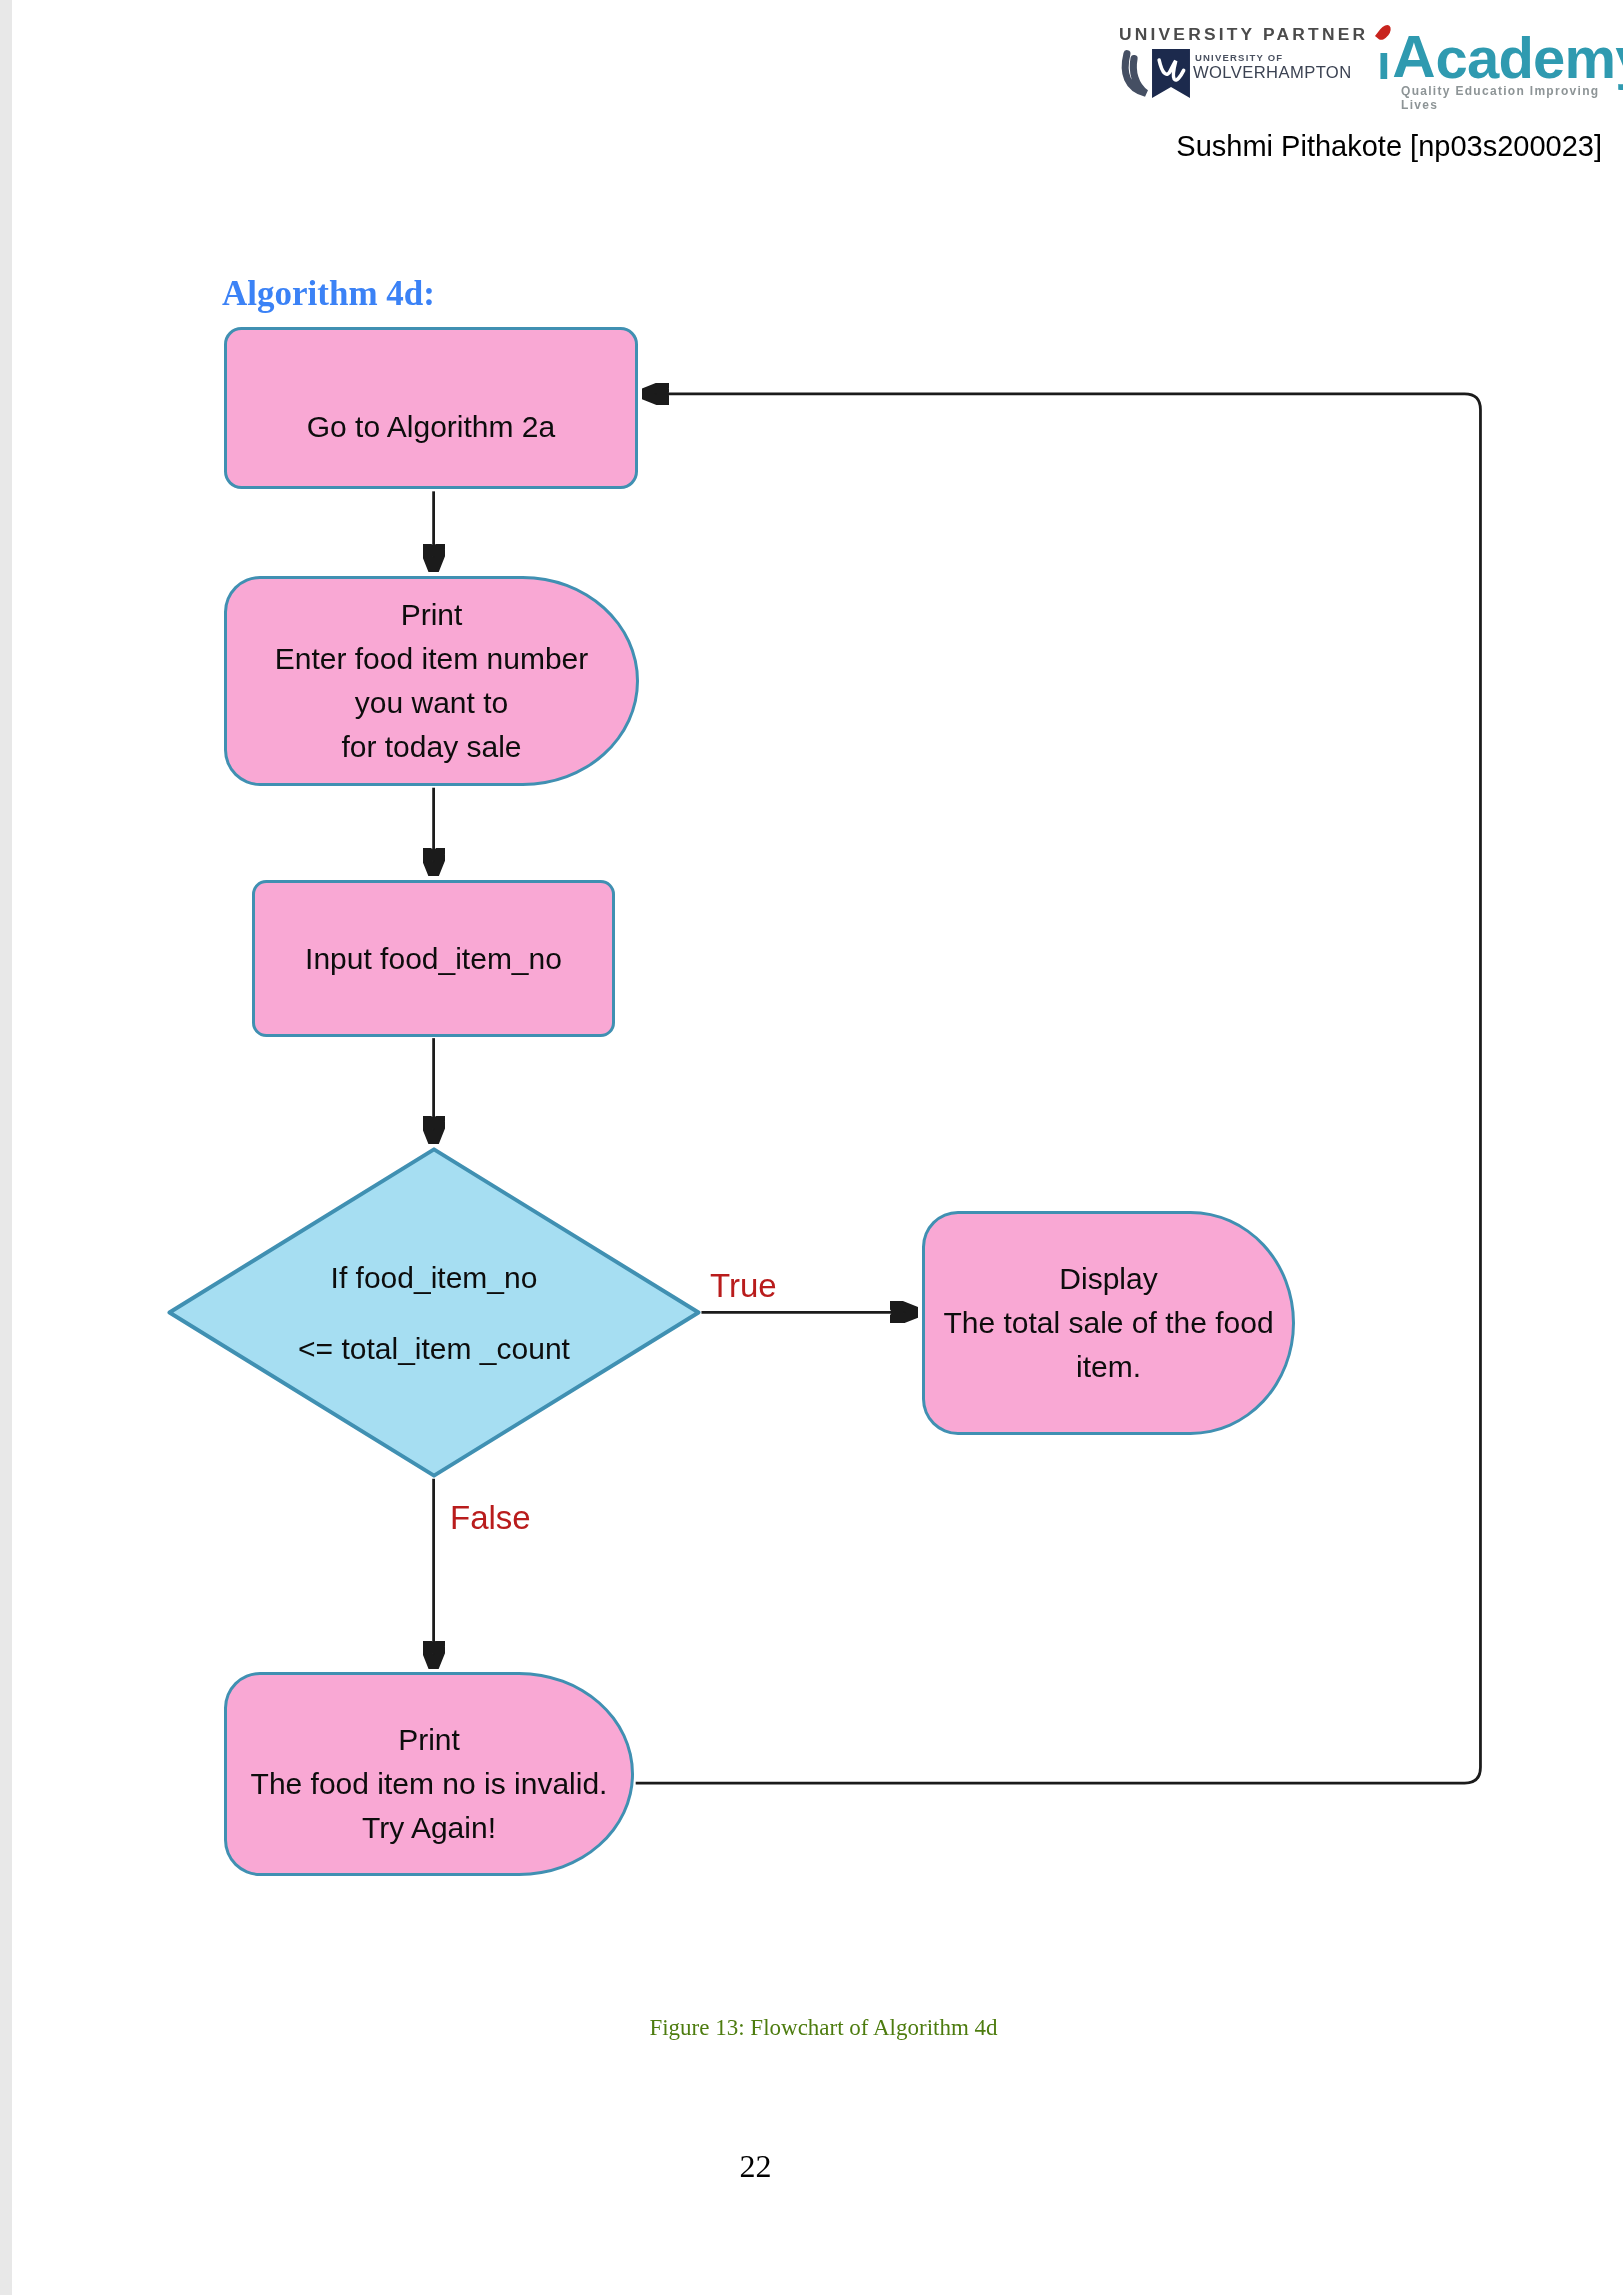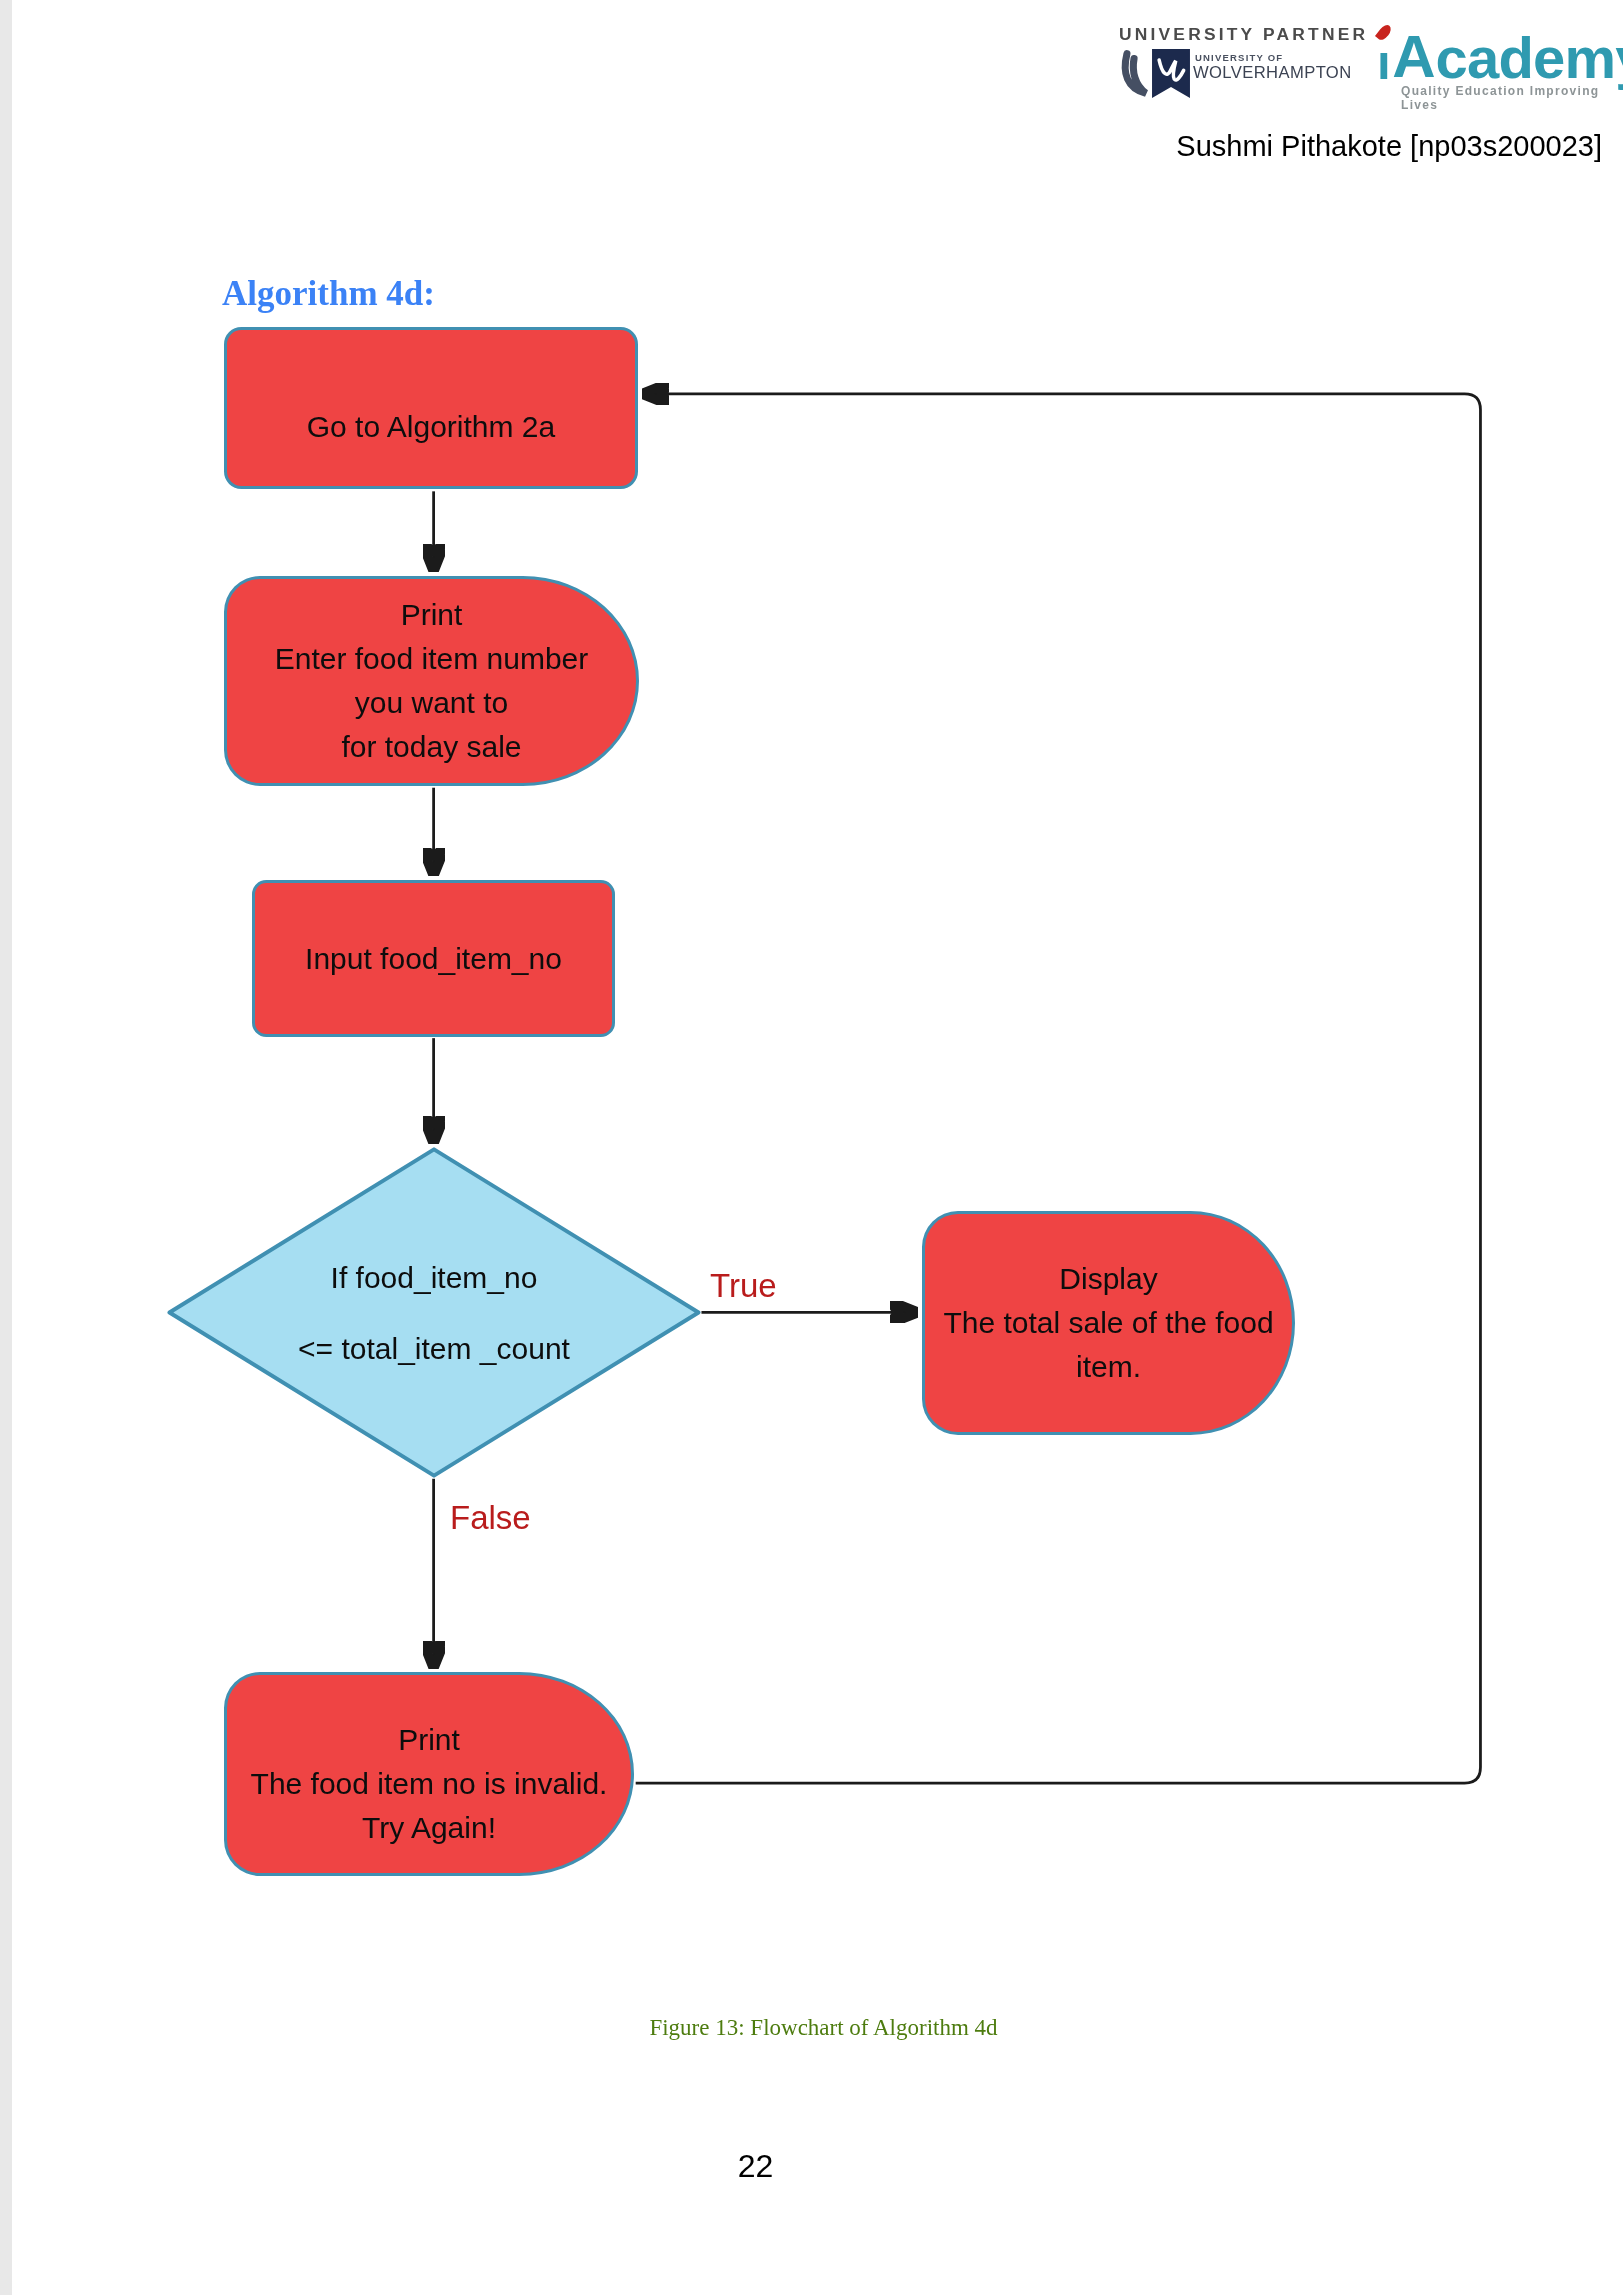--- a/index.html
+++ b/index.html
@@ -45,27 +45,27 @@
   .doc-title{
     position:absolute;left:210px;top:274px;font-family:"Liberation Serif",serif;
     font-weight:700;font-size:35px;color:#3b82f6;
   }
   .fig-caption{
     position:absolute;left:0;top:2015px;width:1623px;text-align:center;
     font-family:"Liberation Serif",serif;font-size:23px;color:#4d7c0f;
   }
   .page-number{
     position:absolute;left:0;top:2148px;width:1487px;text-align:center;
-    font-family:Liberation Sans, sans-serif;font-size:32px;color:#000;
+    font-family:Liberation Serif, serif;font-size:32px;color:#000;
   }
   
   .overlay{position:absolute;left:0;top:0;z-index:1;}
   .overlay path{fill:none;stroke:#1b1b1b;stroke-width:3.5px;}
   .node{
-    position:absolute;z-index:2;box-sizing:border-box;background:#ef4444;
+    position:absolute;z-index:2;box-sizing:border-box;background:#f9a8d4;
     border:3.2px solid #4090b2;display:flex;flex-direction:column;
     justify-content:center;align-items:center;text-align:center;
     font-size:30px;line-height:44px;color:#0d0d0d;
   }
   .delay{border-radius:36px 28% 28% 36px / 36px 50% 50% 36px;}
   #node-start{left:212px;top:327px;width:414px;height:162px;border-radius:17.4px;padding-top:38px;}
   #node-print-prompt{left:212px;top:576px;width:415px;height:210px;}
   #node-input{left:240px;top:880px;width:363px;height:157px;border-radius:14.3px;}
   #node-display{left:910px;top:1211px;width:373px;height:224px;}
   #node-print-invalid{left:212px;top:1672px;width:410px;height:204px;padding-top:20.6px;}

